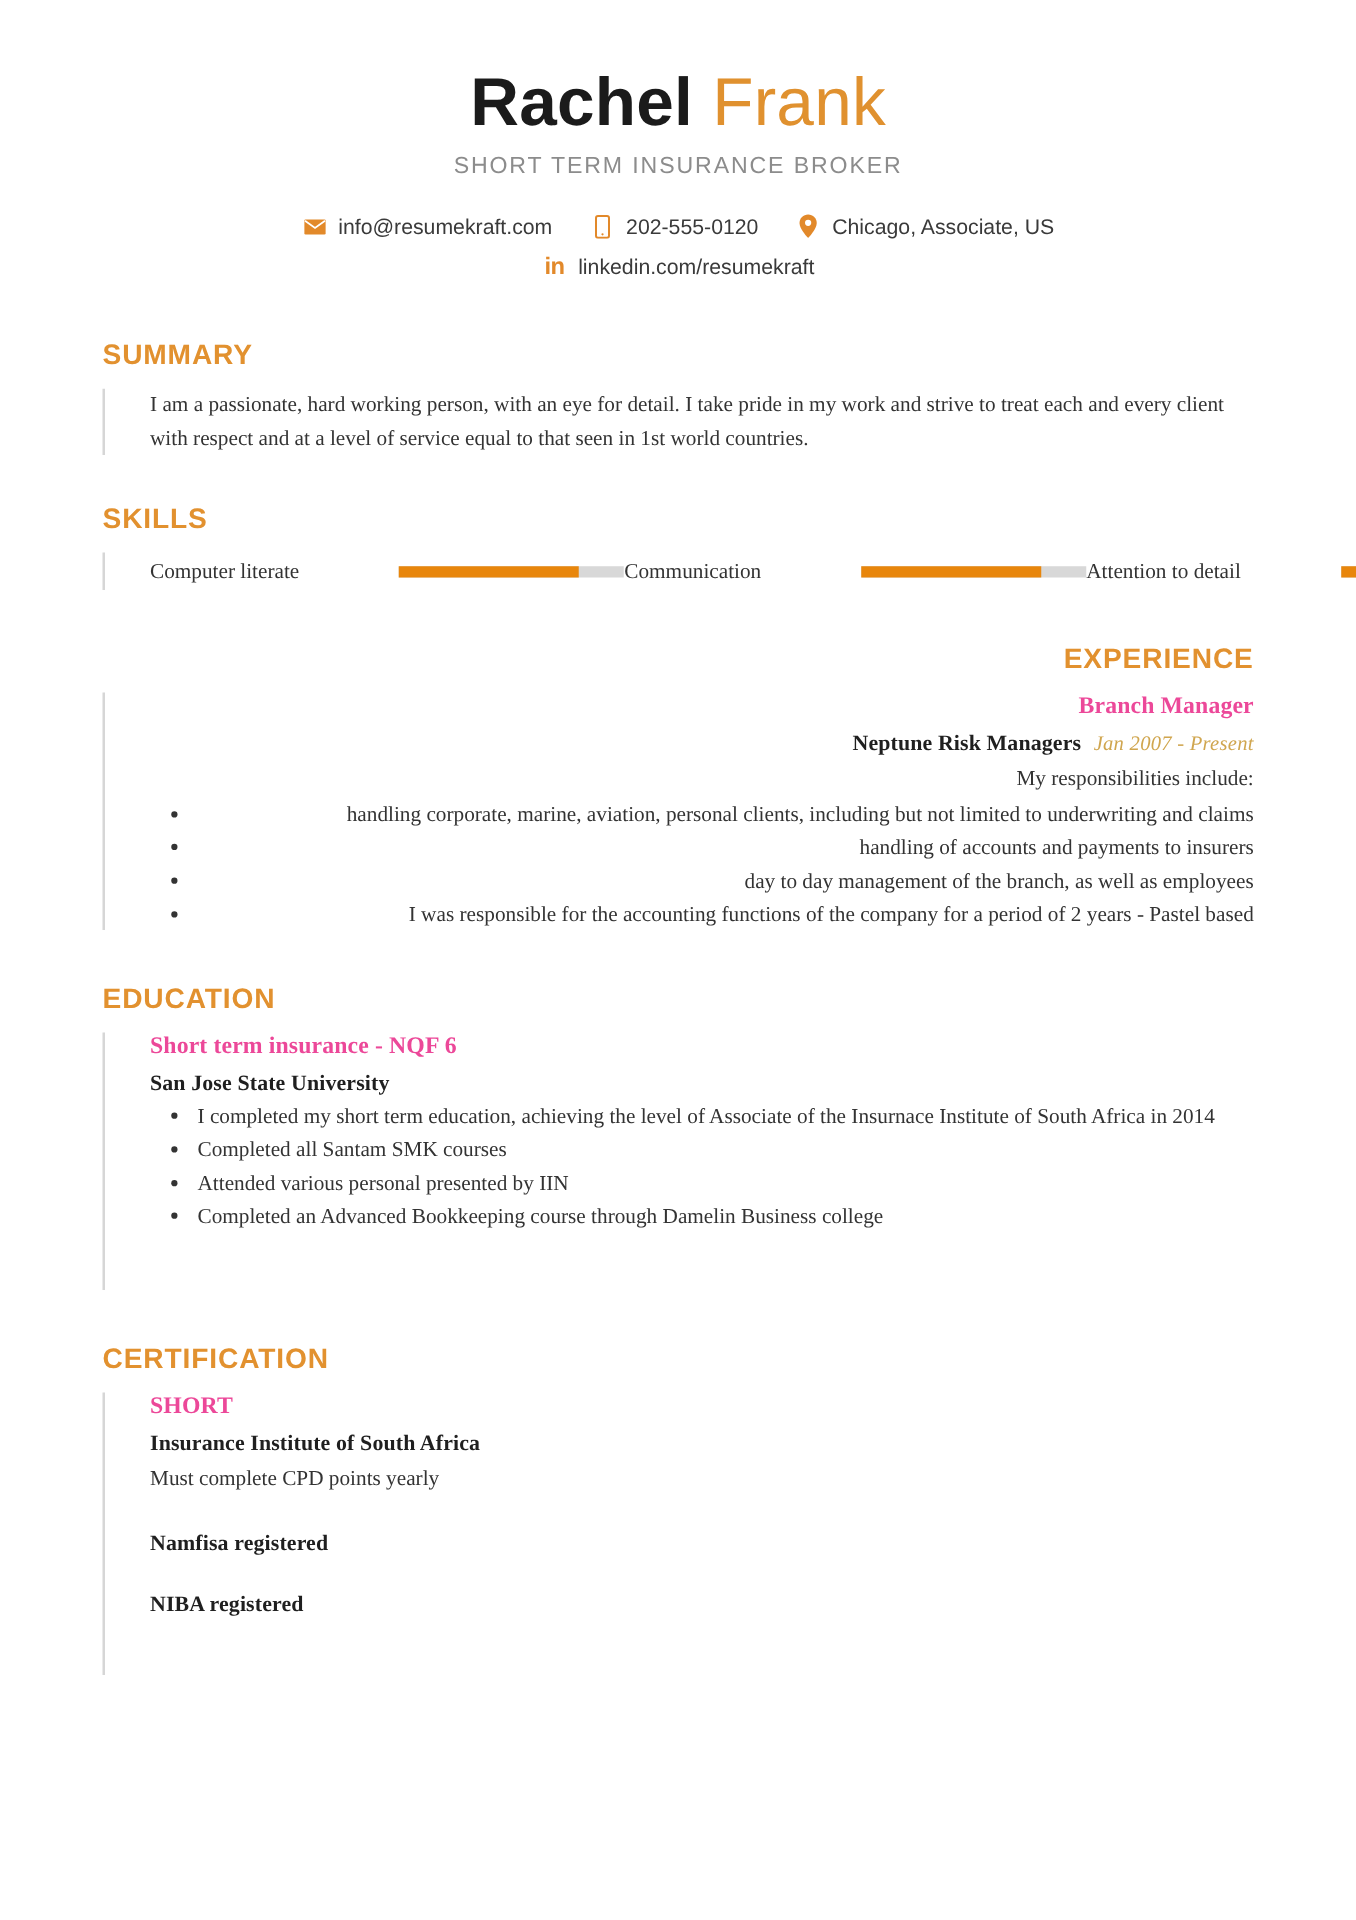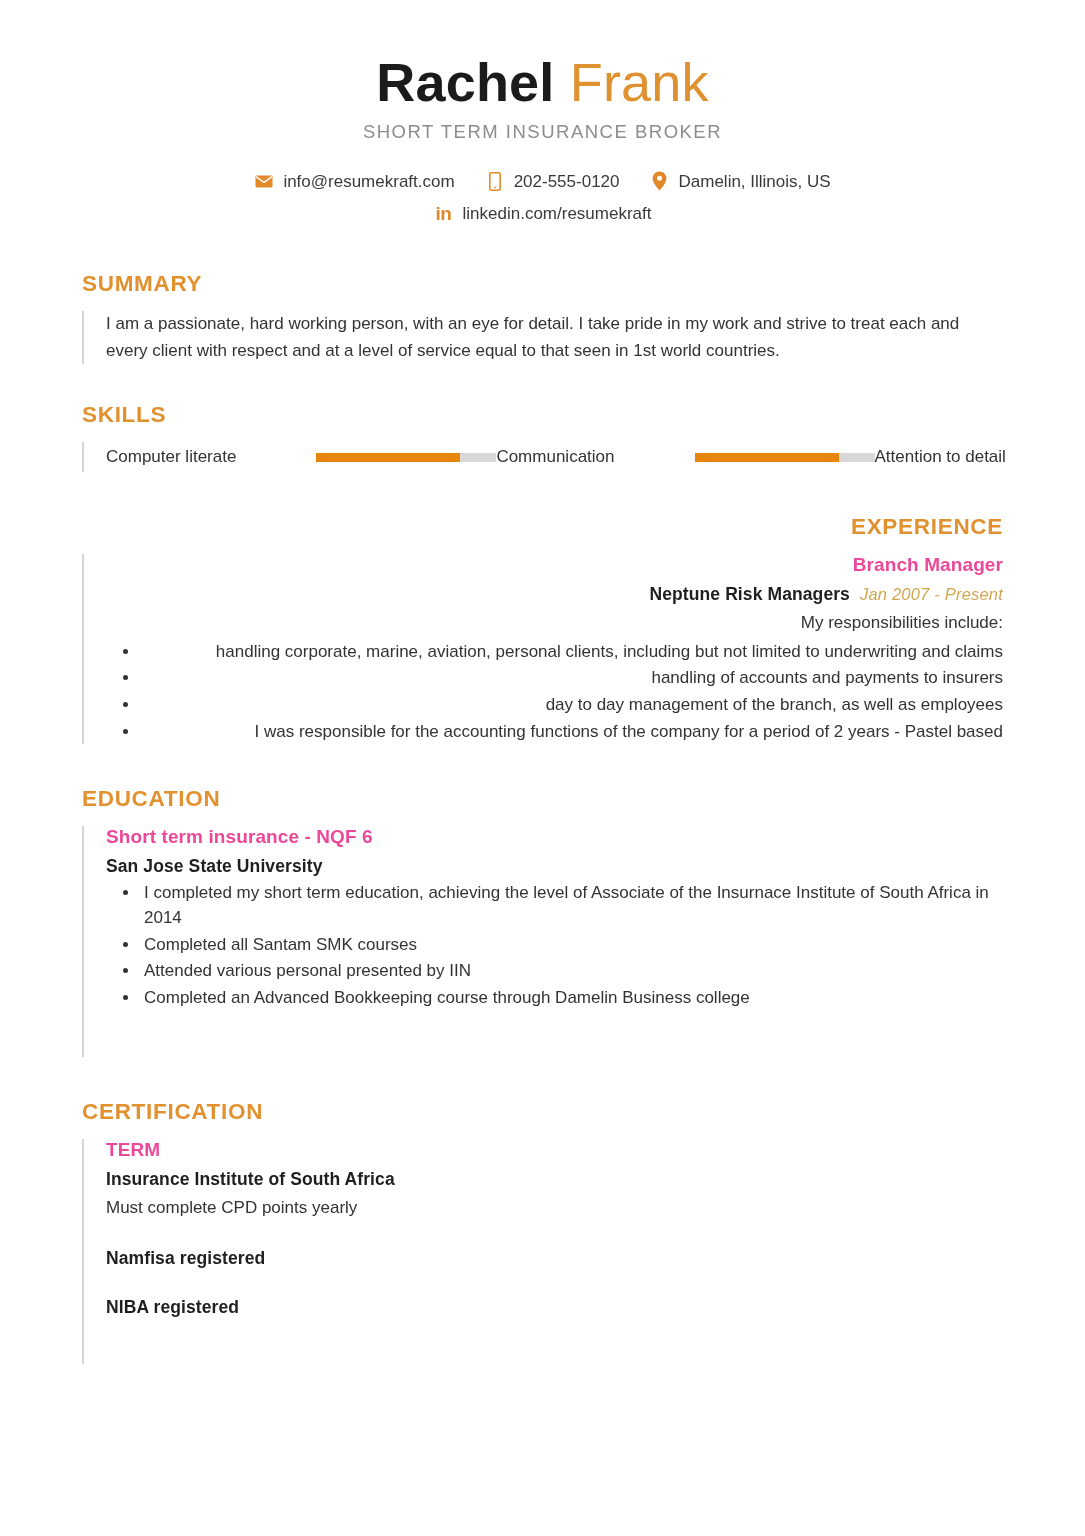--- a/index.html
+++ b/index.html
@@ -90,22 +90,23 @@
   .section-title {
     color: #e2912f;
     font-size: 22.5px;
     font-weight: 600;
     letter-spacing: 0.7px;
     margin: 0;
     padding: 0;
   }
   .rule-block {
     border-left: 2px solid #d6d6d6;
-    padding-left: 22px;
+    padding-left: 36px;
     margin-top: 14px;
+    font-family: Liberation Serif, serif;
   }
 
   #summary-section { margin-top: 48px; }
   .summary-text {
     font-size: 17px;
     line-height: 1.55;
     color: #333333;
     margin: 0;
     max-width: 910px;
   }
@@ -231,21 +232,21 @@
           <span class="ci-text">202-555-0120</span>
         </span>
 
         <span class="contact-item">
           <span class="ci-icon">
             <svg width="15" height="20" viewBox="0 0 15 20" aria-hidden="true">
               <path d="M7.5 0.6 C3.6 0.6 0.6 3.6 0.6 7.4 C0.6 12.4 7.5 19.4 7.5 19.4 C7.5 19.4 14.4 12.4 14.4 7.4 C14.4 3.6 11.4 0.6 7.5 0.6 Z" fill="#e2892a"></path>
               <circle cx="7.5" cy="7.2" r="2.5" fill="#ffffff"></circle>
             </svg>
           </span>
-          <span class="ci-text">Damelin, Illinois, US</span>
+          <span class="ci-text">Chicago, Associate, US</span>
         </span>
 
       </div>
 
       <div class="contact-line">
         <span class="contact-item">
           <span class="ci-icon">
             <span class="li-mark">in</span>
           </span>
           <span class="ci-text">linkedin.com/resumekraft</span>
@@ -338,21 +339,21 @@
           <li>Completed an Advanced Bookkeeping course through Damelin Business college</li>
         </ul>
       </div>
     </div>
   </div>
 
   <div class="section" id="certification-section">
     <h2 class="section-title">CERTIFICATION</h2>
     <div class="rule-block pad-bottom">
       <div class="entry">
-        <div class="entry-title">TERM</div>
+        <div class="entry-title">SHORT</div>
         <div class="entry-sub">Insurance Institute of South Africa</div>
         <div class="entry-note">Must complete CPD points yearly</div>
       </div>
       <div class="entry">
         <div class="entry-sub">Namfisa registered</div>
       </div>
       <div class="entry">
         <div class="entry-sub">NIBA registered</div>
       </div>
     </div>

